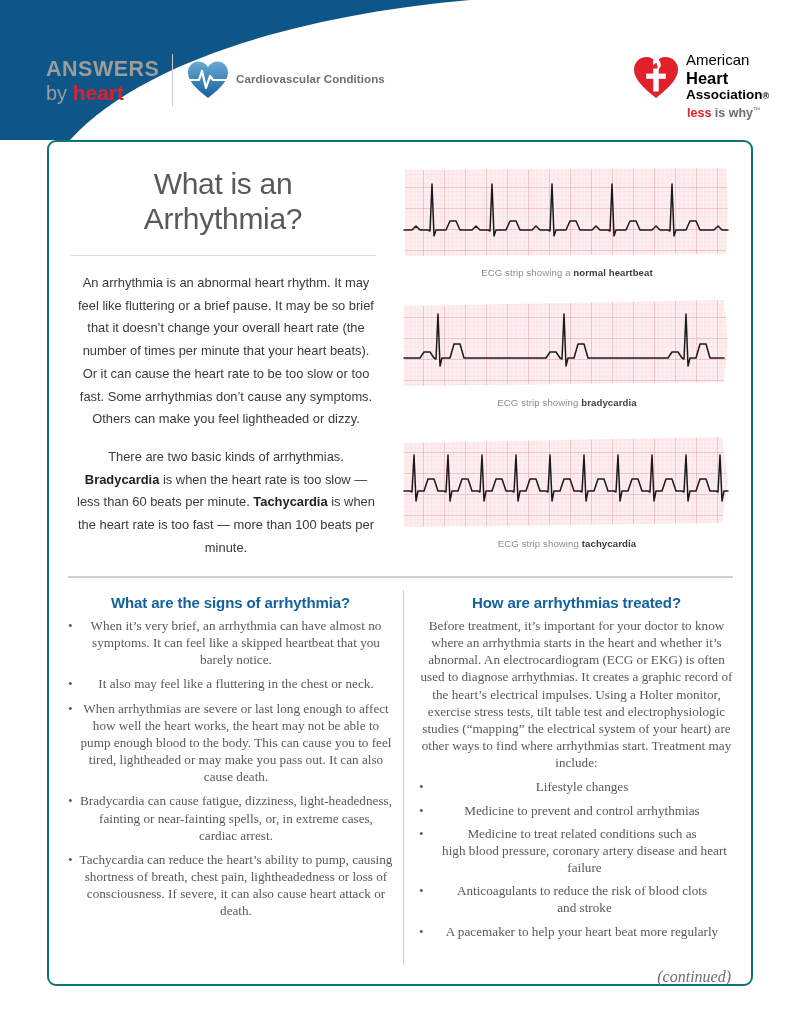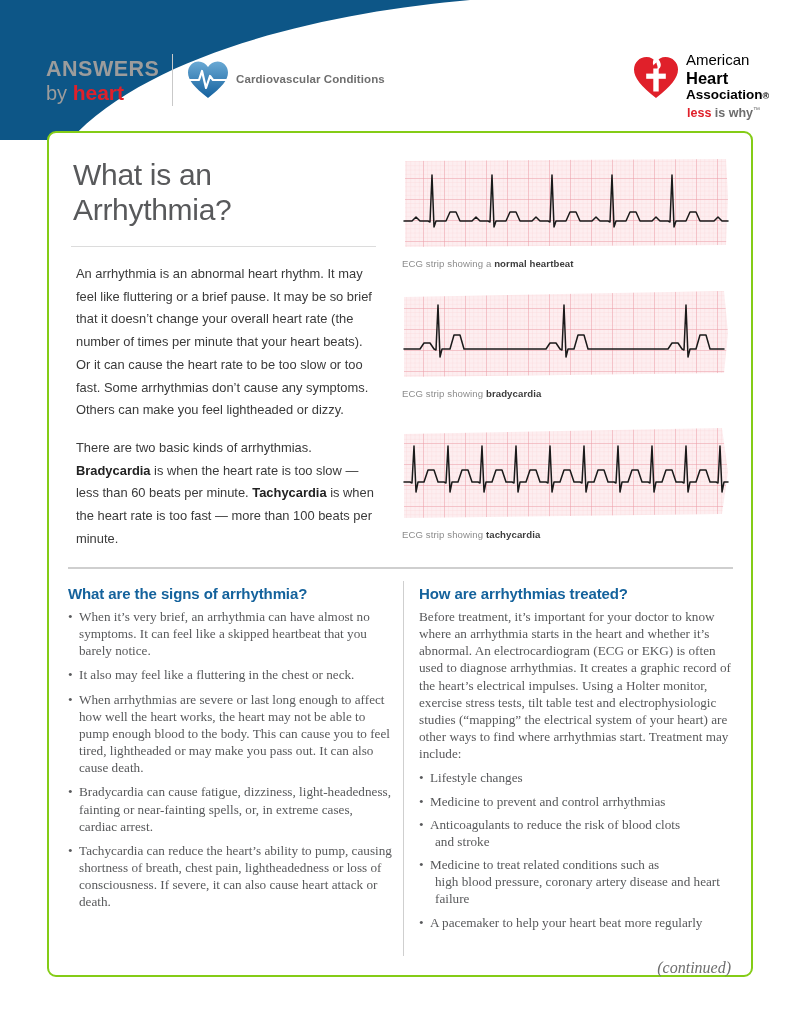--- a/index.html
+++ b/index.html
@@ -28,22 +28,22 @@
   .aha .mark{ position:absolute; left:0; top:3px; width:48px; height:48px; }
   .aha .txt{ position:absolute; left:54px; top:2px; line-height:1.12; color:#000; }
   .aha .txt .a1{ font-size:15px; font-weight:normal; }
   .aha .txt .a2{ font-size:16.5px; font-weight:bold; }
   .aha .txt .a3{ font-size:13.5px; font-weight:bold; }
   .aha .tag{ position:absolute; left:55px; top:56px; font-size:12.5px; font-weight:bold; color:#6d6d6d; }
   .aha .tag .red{ color:#e0202a; }
   .aha .tag .sup{ font-size:7px; vertical-align:super; font-weight:normal; }
 
   
-  .card{ position:absolute; left:47px; top:131px; width:706px; height:846px;
-         border:2px solid #84cc16; border-radius:9px; background:#fff; }
+  .card{ position:absolute; left:47px; top:140px; width:706px; height:846px;
+         border:2px solid #0f766e; border-radius:9px; background:#fff;text-align:center; }
   .card-shadow{ position:absolute; left:51px; top:146px; width:706px; height:846px;
                 border-radius:9px; background:#c2c2c2; z-index:-1; }
 
   
   .title{ position:absolute; left:24px; top:24px; width:300px;
           font-size:30px; line-height:1.17; color:#58595b; font-weight:normal; letter-spacing:-.3px; }
   .title-rule{ position:absolute; left:22px; top:113px; width:305px; height:1px; background:#dcdcdc; }
 
   .intro{ position:absolute; left:27px; top:130px; width:300px;
           font-size:12.9px; line-height:1.76; color:#3a3a3a; }
@@ -261,20 +261,20 @@
       <li>Tachycardia can reduce the heart’s ability to pump, causing shortness of breath, chest pain, lightheadedness or loss of consciousness. If severe, it can also cause heart attack or death.</li>
     </ul>
   </section>
 
   <section class="col right">
     <h2>How are arrhythmias treated?</h2>
     <p class="lead serif body">Before treatment, it’s important for your doctor to know where an arrhythmia starts in the heart and whether it’s abnormal. An electrocardiogram (ECG or EKG) is often used to diagnose arrhythmias. It creates a graphic record of the heart’s electrical impulses. Using a Holter monitor, exercise stress tests, tilt table test and electrophysiologic studies (“mapping” the electrical system of your heart) are other ways to find where arrhythmias start. Treatment may include:</p>
     <ul class="bl tl serif body">
       <li><span>Lifestyle changes</span></li>
       <li><span>Medicine to prevent and control arrhythmias</span></li>
+      <li><span>Medicine to treat related conditions such as</span><span class="sub">high blood pressure, coronary artery disease and heart failure</span></li>
       <li><span>Anticoagulants to reduce the risk of blood clots</span><span class="sub">and stroke</span></li>
-      <li><span>Medicine to treat related conditions such as</span><span class="sub">high blood pressure, coronary artery disease and heart failure</span></li>
       <li><span>A pacemaker to help your heart beat more regularly</span></li>
     </ul>
   </section>
 
   <div class="continued">(continued)</div>
 </div>
 
 </body></html>

